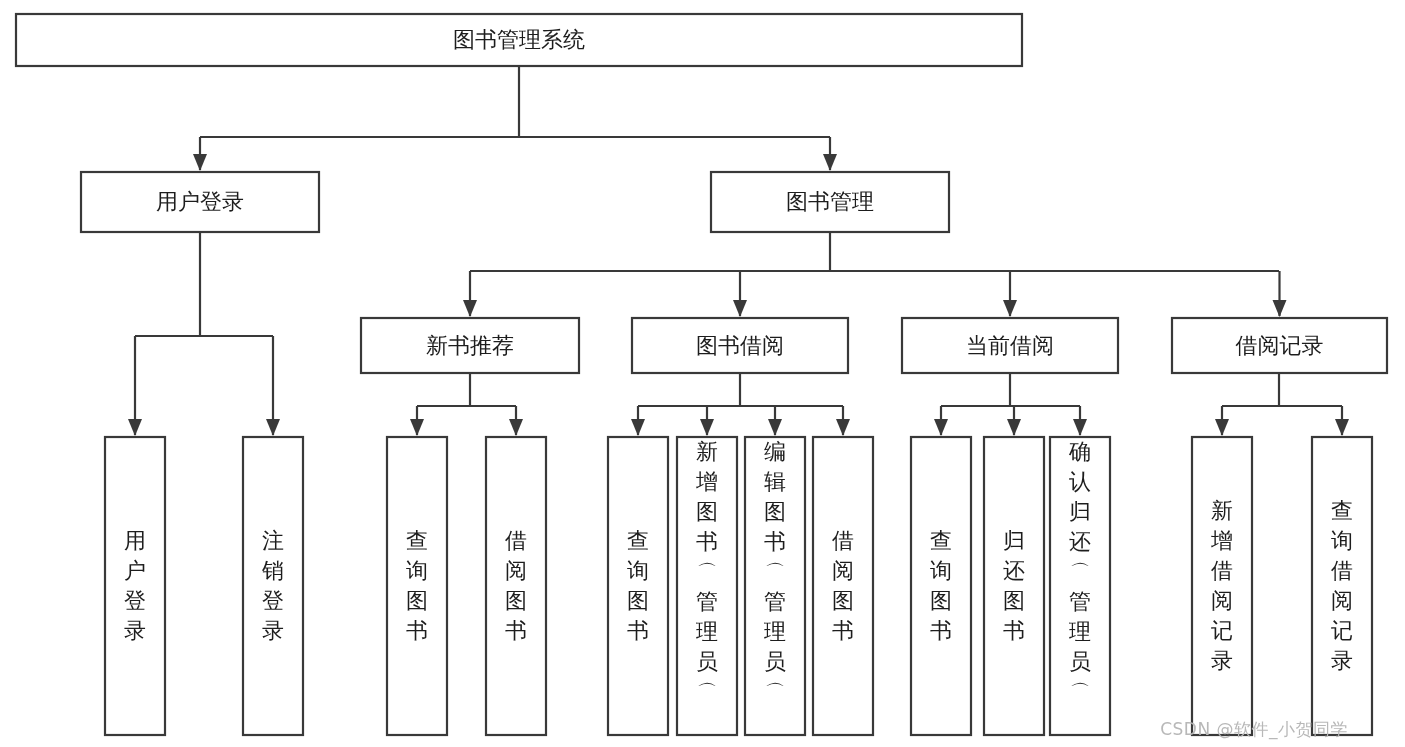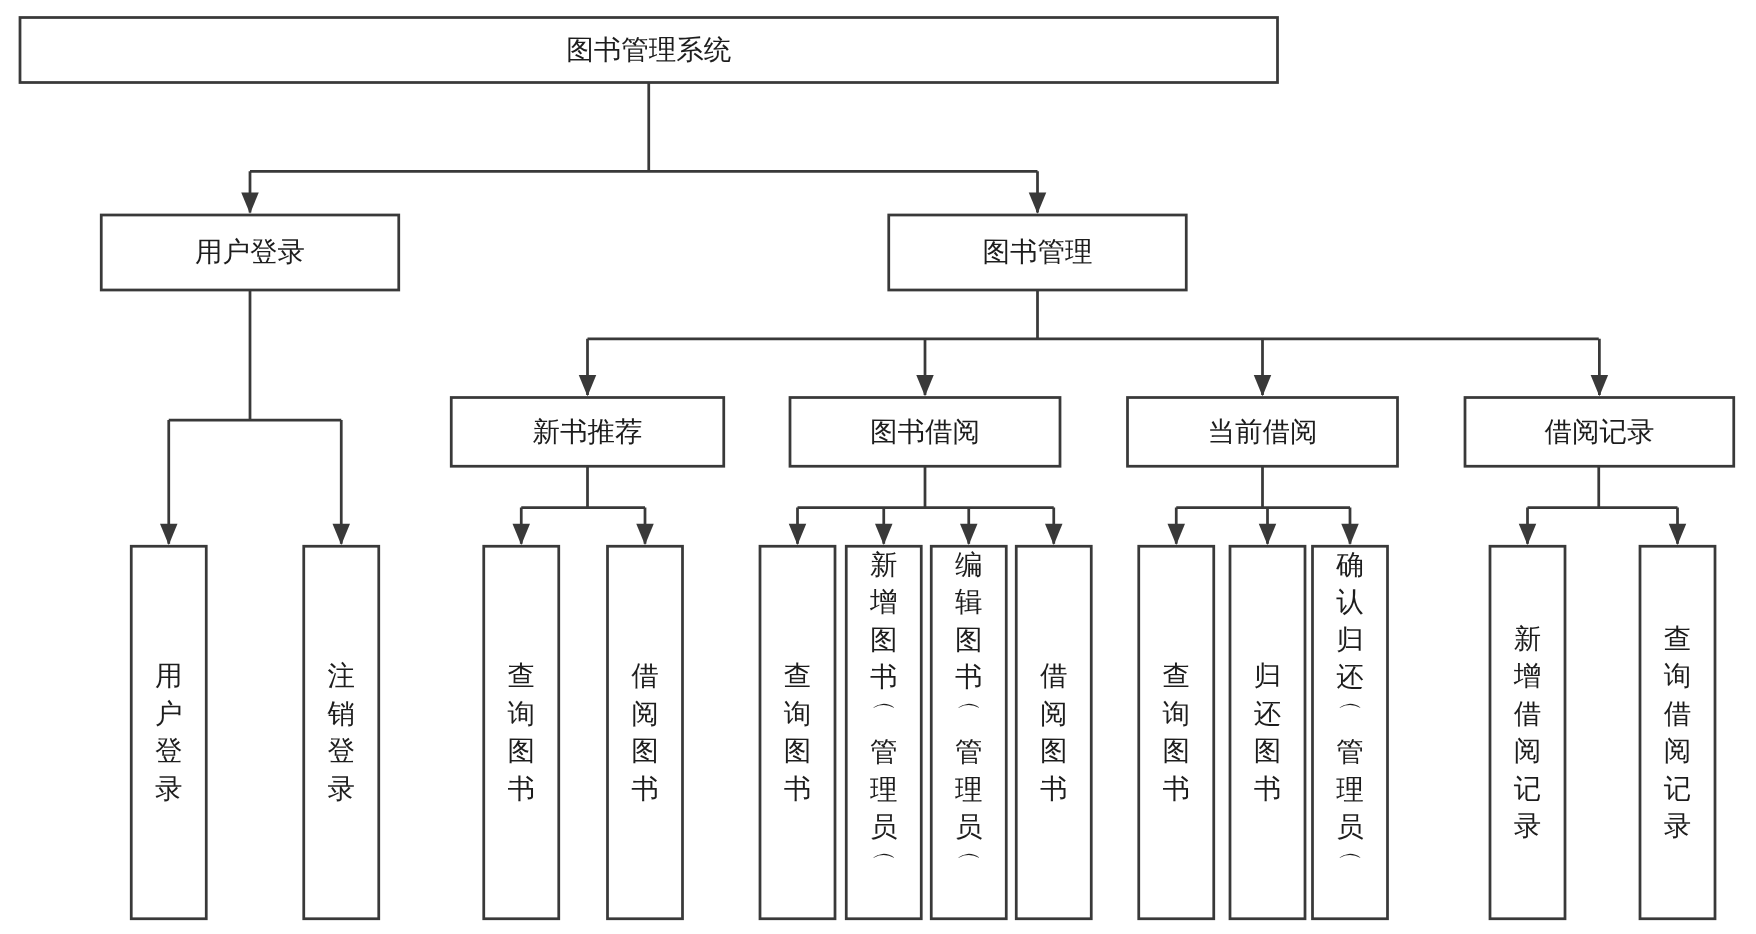--- a/index.html
+++ b/index.html
@@ -202,13 +202,14 @@
         <g>
           <rect x="1192" y="437" width="60" height="298" class="node-box"></rect>
           <text x="1222" y="518" class="node-label-vert"><tspan x="1222" dy="0">新</tspan><tspan x="1222" dy="30">增</tspan><tspan x="1222" dy="30">借</tspan><tspan x="1222" dy="30">阅</tspan><tspan x="1222" dy="30">记</tspan><tspan x="1222" dy="30">录</tspan></text>
         </g>
         <g>
           <rect x="1312" y="437" width="60" height="298" class="node-box"></rect>
           <text x="1342" y="518" class="node-label-vert"><tspan x="1342" dy="0">查</tspan><tspan x="1342" dy="30">询</tspan><tspan x="1342" dy="30">借</tspan><tspan x="1342" dy="30">阅</tspan><tspan x="1342" dy="30">记</tspan><tspan x="1342" dy="30">录</tspan></text>
         </g>
       </g>
   </svg>
+  <div class="watermark">CSDN @软件_小贺同学</div>
 </div>
 
 </body></html>

